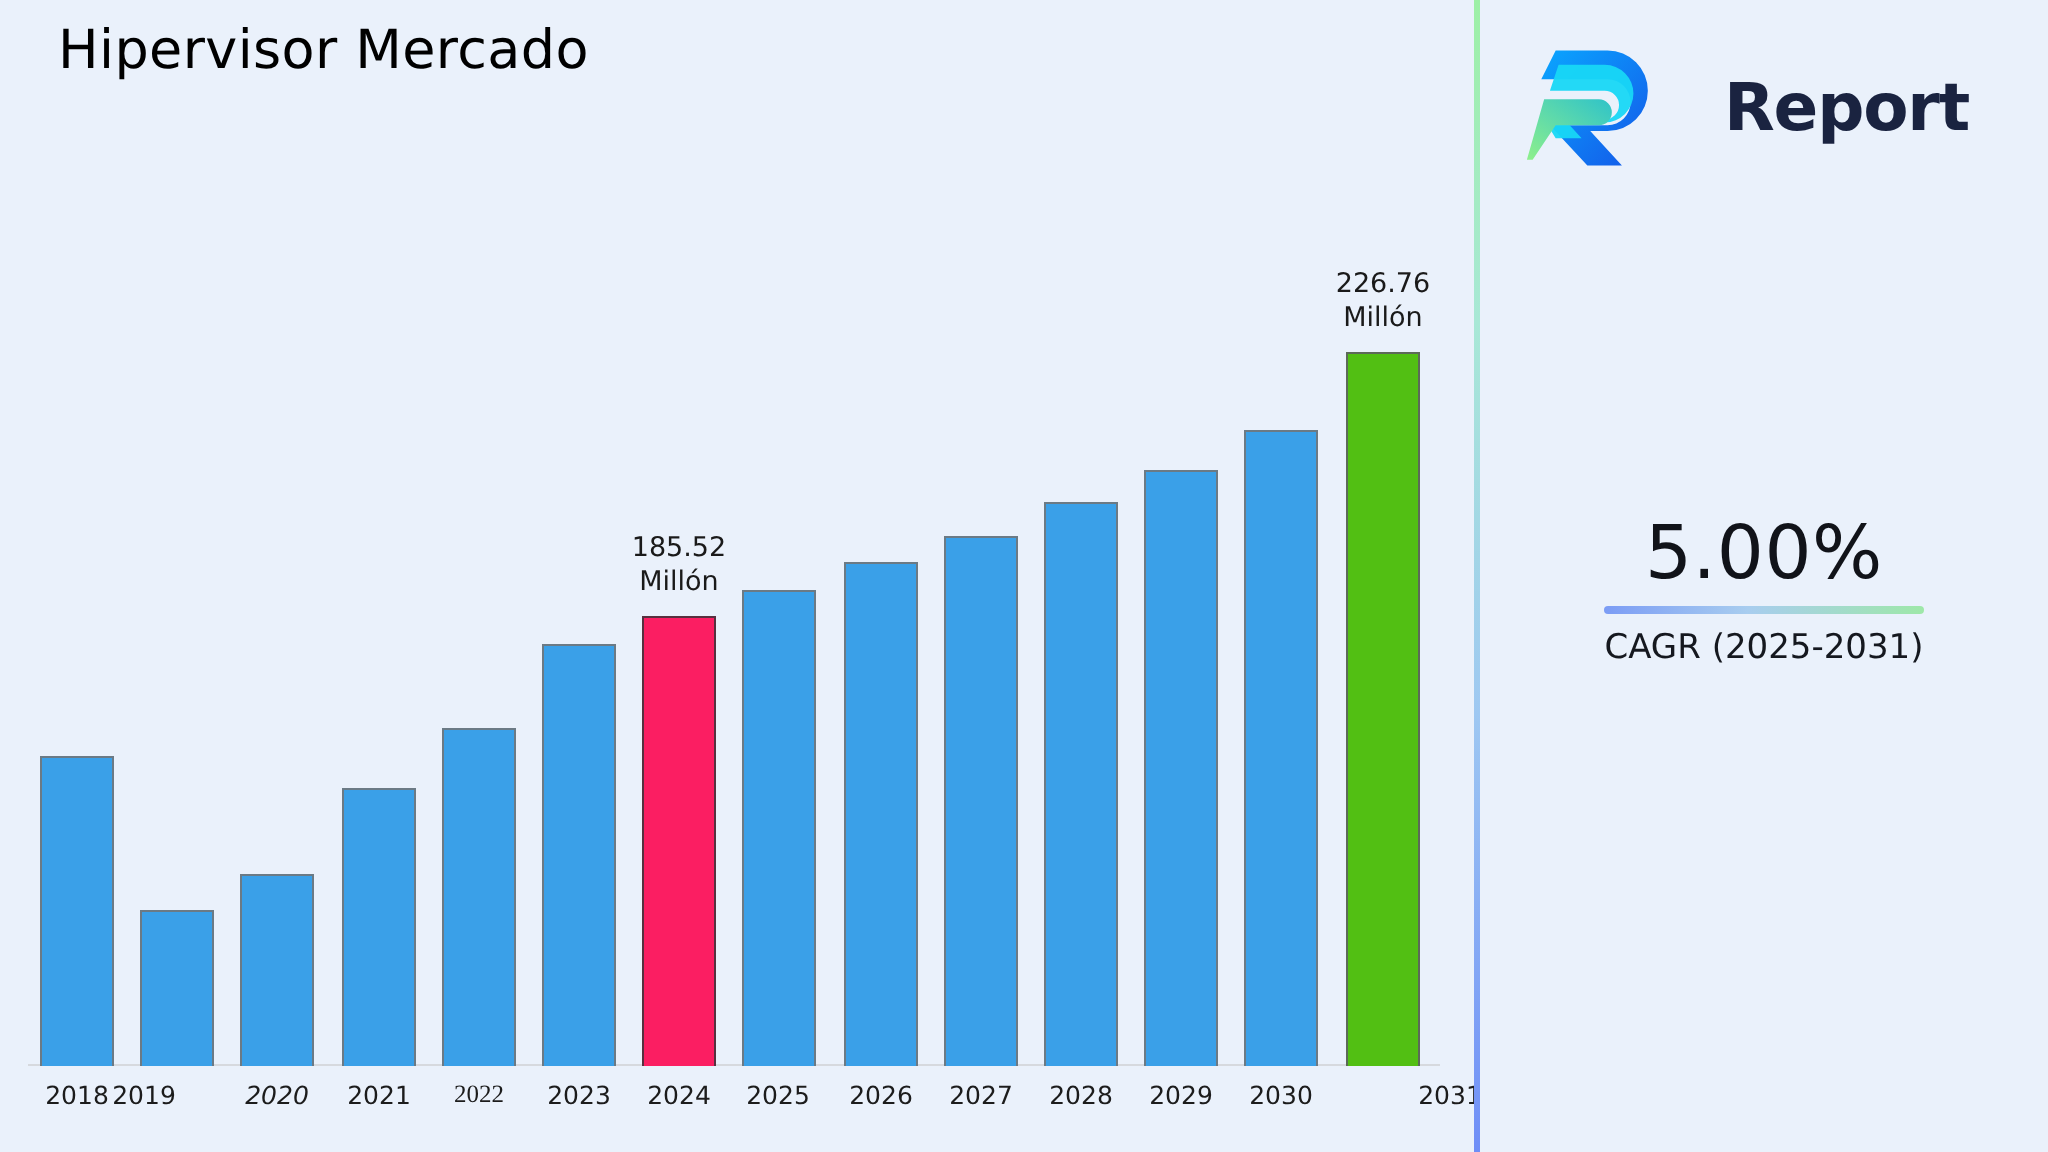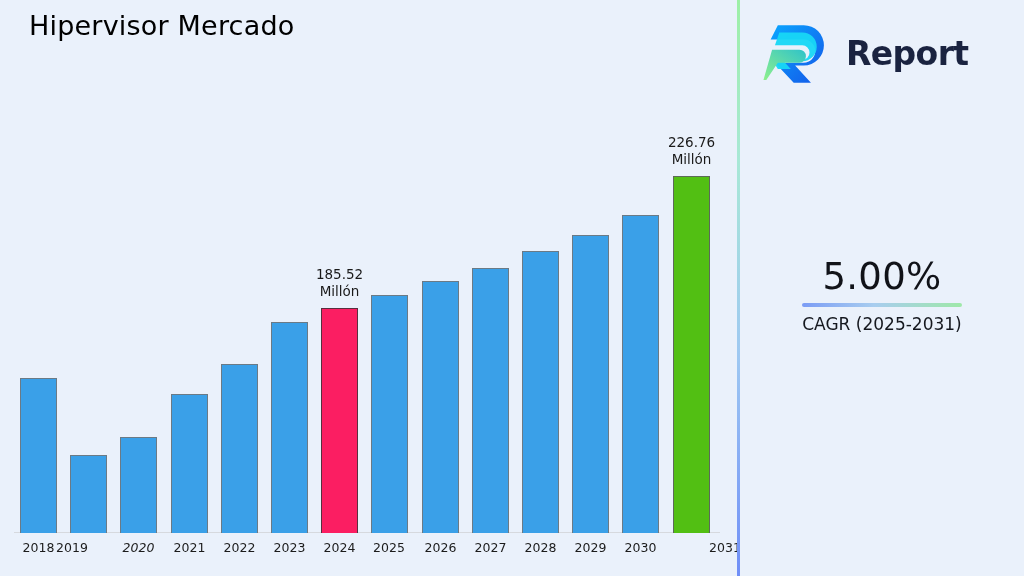--- a/index.html
+++ b/index.html
@@ -92,21 +92,21 @@
     left: 740px; top: 0;
     width: 284px; height: 576px;
   }
 
   #logo-block {
     position: absolute;
     left: 22px; top: 12px;
     width: 250px; height: 84px;
     display: flex;
     align-items: center;
-    gap: 12px;
+    gap: 28px;
   }
   #logo-mark { width: 72px; height: 72px; flex: none; }
   #logo-text {
     font-size: 33px;
     font-weight: 700;
     line-height: 0.98;
     color: #1a2340;
     letter-spacing: -0.6px;
   }
 
@@ -147,21 +147,21 @@
 
     <div class="bar" style="left: 20px; height: 155px;"></div>
         <div class="x-tick" style="left: 8.5px;">2018</div>
         <div class="bar" style="left: 70px; height: 78px;"></div>
         <div class="x-tick" style="left: 42px;">2019</div>
         <div class="bar" style="left: 120px; height: 96px;"></div>
         <div class="x-tick" style="left: 108.5px; font-style: italic;">2020</div>
         <div class="bar" style="left: 171px; height: 139px;"></div>
         <div class="x-tick" style="left: 159.5px;">2021</div>
         <div class="bar" style="left: 221px; height: 169px;"></div>
-        <div class="x-tick" style="left: 209.5px;">2022</div>
+        <div class="x-tick" style="left: 209.5px; font-family: Liberation Serif, serif;">2022</div>
         <div class="bar" style="left: 271px; height: 211px;"></div>
         <div class="x-tick" style="left: 259.5px;">2023</div>
         <div class="bar highlight-current" style="background: rgb(251, 30, 98); left: 321px; height: 225px;"></div>
         <div class="x-tick" style="left: 309.5px;">2024</div>
         <div class="bar-label" style="left: 279.5px; top: 266px;">185.52
 Millón</div>
         <div class="bar" style="left: 371px; height: 238px;"></div>
         <div class="x-tick" style="left: 359px;">2025</div>
         <div class="bar" style="left: 422px; height: 252px;"></div>
         <div class="x-tick" style="left: 410.5px;">2026</div>

